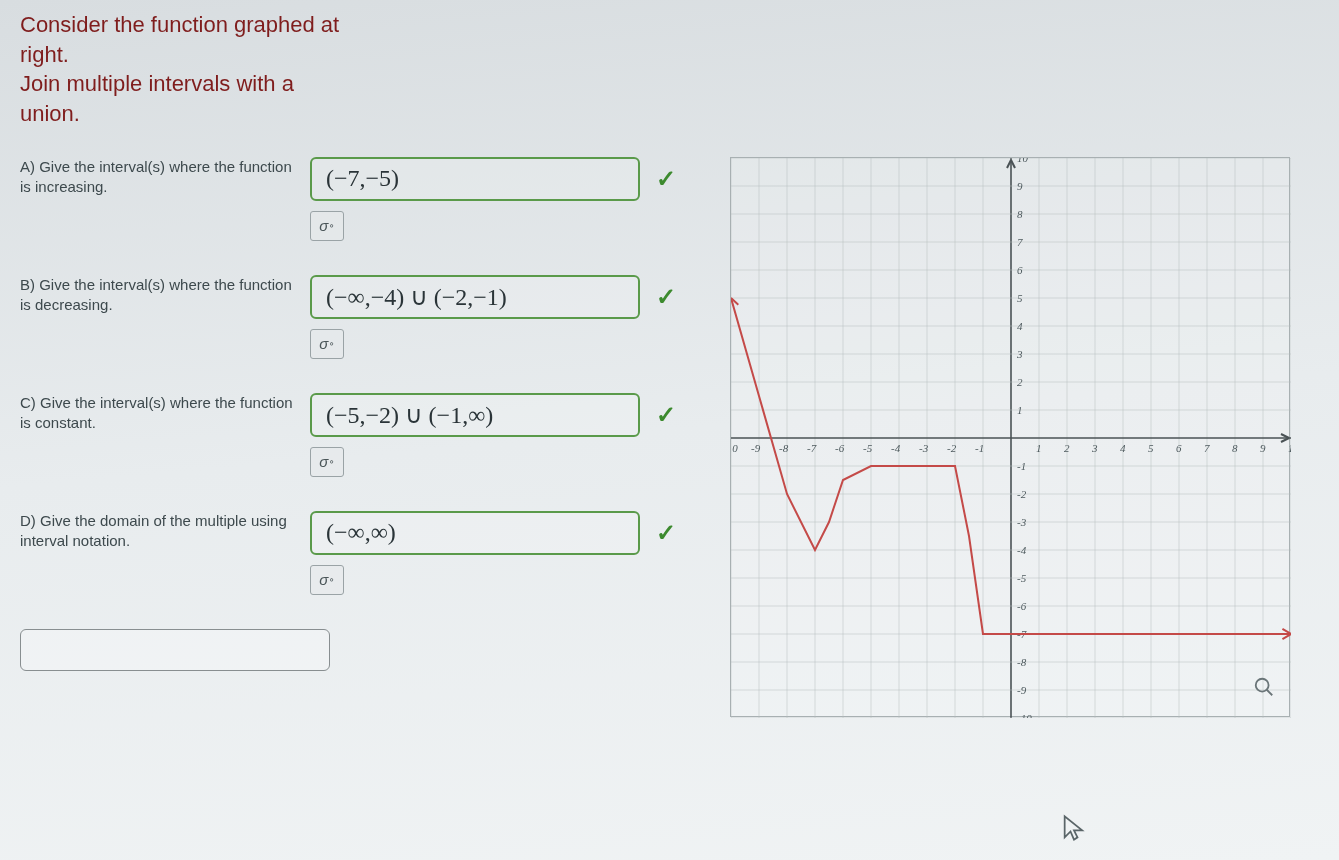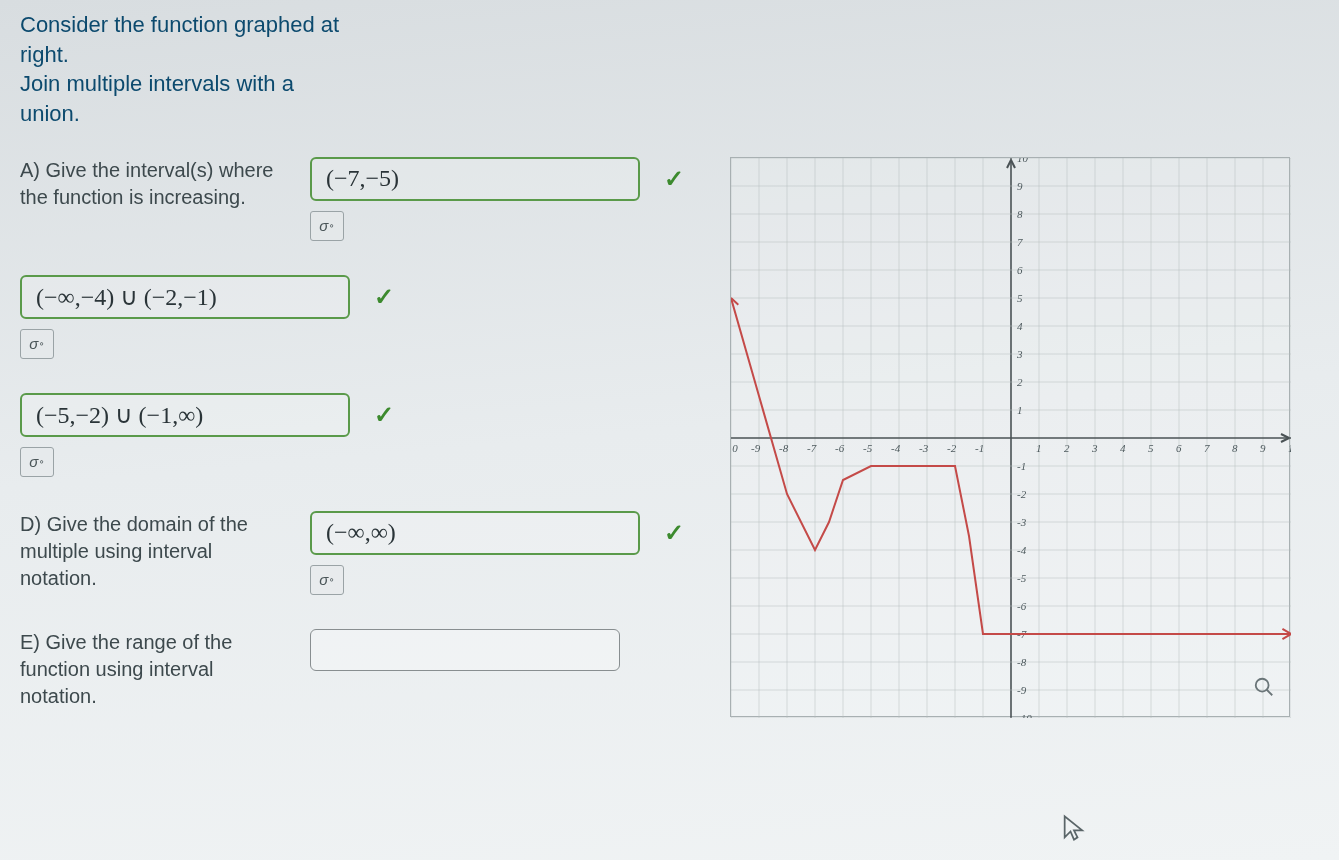--- a/index.html
+++ b/index.html
@@ -13,55 +13,55 @@
     position: relative;
   }
   .page {
     padding: 10px 20px 0 20px;
     display: flex;
     flex-direction: column;
   }
   .instructions {
     font-size: 22px;
     line-height: 1.35;
-    color: #0c4a6e;
+    color: #7f1d1d;
     max-width: 320px;
     margin-bottom: 28px;
   }
   .content-row {
     display: flex;
     flex-direction: row;
   }
   .questions-col {
     width: 700px;
     display: flex;
     flex-direction: column;
   }
   .question-block {
     display: flex;
     flex-direction: row;
     align-items: flex-start;
     margin-bottom: 34px;
   }
   .q-text {
     width: 290px;
-    font-size: 20px;
+    font-size: 15px;
     line-height: 1.35;
     color: #3d494d;
     padding-right: 16px;
   }
   .q-answer-col {
     display: flex;
     flex-direction: column;
     gap: 10px;
   }
   .answer-row {
     display: flex;
     align-items: center;
-    gap: 24px;
+    gap: 16px;
   }
   .answer-box {
     border: 2px solid #5a9a4a;
     border-radius: 6px;
     padding: 6px 14px;
     min-width: 330px;
     min-height: 44px;
     background: rgba(255,255,255,0.15);
     font-size: 24px;
     font-family: 'Times New Roman', serif;
@@ -143,33 +143,35 @@
             <span class="check">✓</span>
           </div>
           <div class="tool-btn">
               <span>σ</span>
               <sup>∘</sup>
             </div>
         </div>
       </div>
 
       <div class="question-block">
+        <div class="q-text">B) Give the interval(s) where the function is decreasing.</div>
         <div class="q-answer-col">
           <div class="answer-row">
             <div class="answer-box">(−∞,−4) ∪ (−2,−1)</div>
             <span class="check">✓</span>
           </div>
           <div class="tool-btn">
               <span>σ</span>
               <sup>∘</sup>
             </div>
         </div>
       </div>
 
       <div class="question-block">
+        <div class="q-text">C) Give the interval(s) where the function is constant.</div>
         <div class="q-answer-col">
           <div class="answer-row">
             <div class="answer-box">(−5,−2) ∪ (−1,∞)</div>
             <span class="check">✓</span>
           </div>
           <div class="tool-btn">
               <span>σ</span>
               <sup>∘</sup>
             </div>
         </div>
@@ -183,21 +185,20 @@
             <span class="check">✓</span>
           </div>
           <div class="tool-btn">
               <span>σ</span>
               <sup>∘</sup>
             </div>
         </div>
       </div>
 
       <div class="question-block">
-        <div class="q-text">E) Give the range of the function using interval notation.</div>
         <div class="q-answer-col">
           <div class="answer-row">
             <div class="answer-box empty"></div>
           </div>
         </div>
       </div>
 
     </div>
 
     <div class="graph-col">

